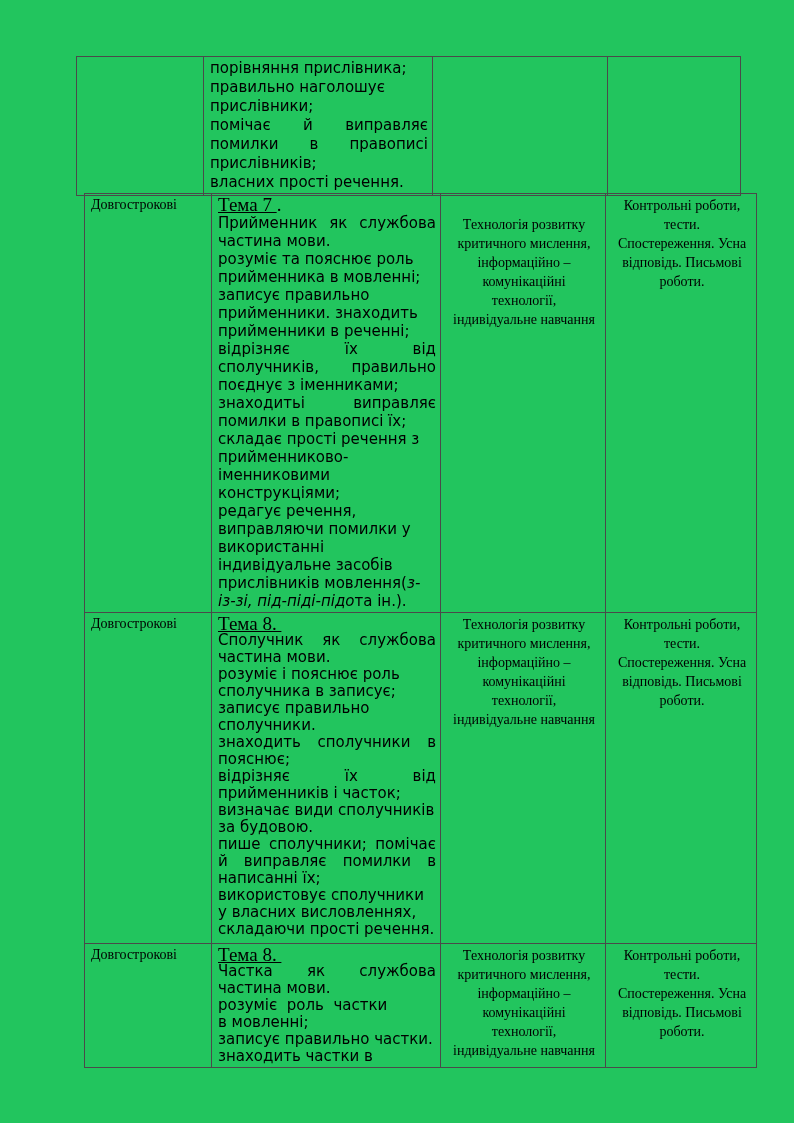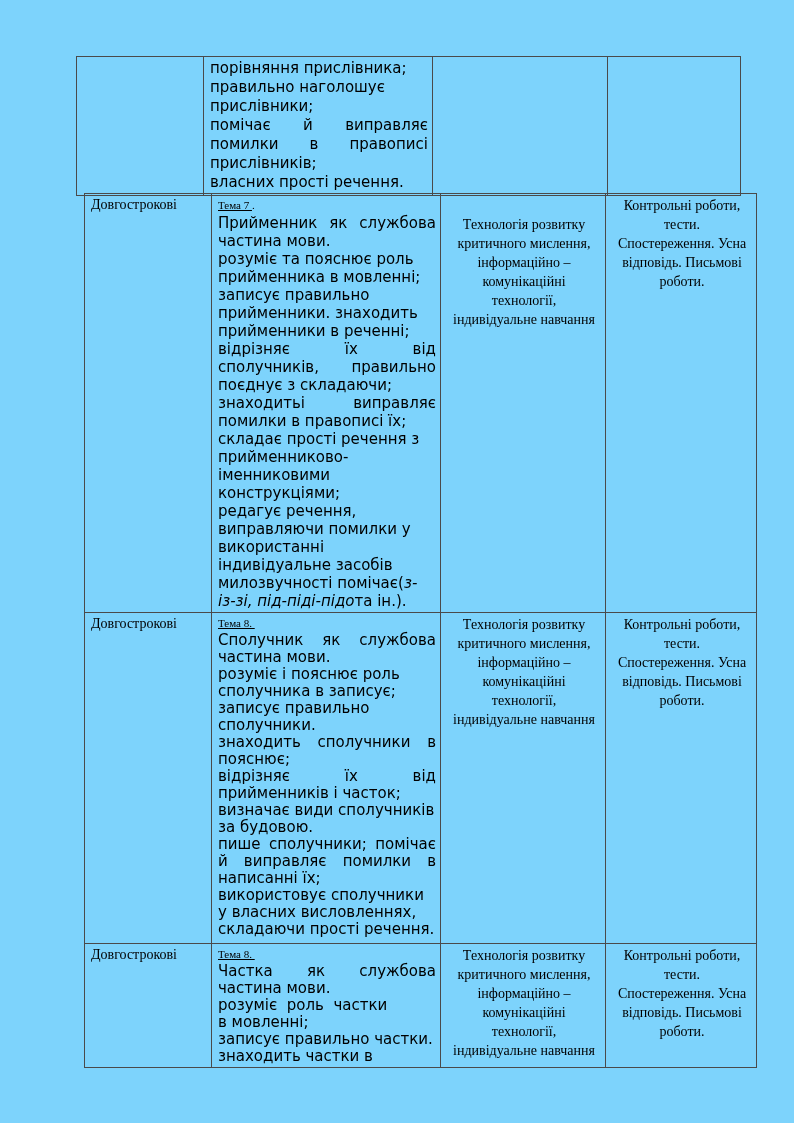--- a/index.html
+++ b/index.html
@@ -1,20 +1,20 @@
 <!DOCTYPE html>
 <html><head>
 <meta charset="utf-8">
 <style>
   html,body{margin:0;padding:0;}
   body{
     width:794px;height:1123px;background:#ffffff;position:relative;
     font-family:"Liberation Serif",serif;color:#000;
   }
-  .page{position:absolute;inset:0;background:#7dd3fc;padding-left:21px;}
+  .page{position:absolute;inset:0;background:#22c55e;padding-left:21px;}
   table{border-collapse:collapse;table-layout:fixed;}
   .tblA{position:absolute;left:76px;top:56px;}
   .tblB{position:absolute;left:84px;top:193px;}
   td{
     border:1px solid #4a4a4a;vertical-align:top;
     padding:2px 4px 2px 6px;
   }
   
   .c1{font:14px/17px "Liberation Serif",serif;}
   .c2{font:15px/19px "DejaVu Sans","Liberation Sans",sans-serif;}
@@ -23,21 +23,21 @@
   .r1 .c2{line-height:18px;}
   .r2 .c2{line-height:17px;}
   .r3 .c2{line-height:17px;}
   
   .rA td{height:134px;}
   .r1 td{height:410px;}
   .r2 td{height:326px;}
   .r3 td{height:119px;}
   .ln{white-space:pre-wrap;}
   .jl{white-space:normal;text-align:justify;text-align-last:justify;}
-  .tt{font-family:"Liberation Serif",serif;font-size:11px;}
+  .tt{font-family:"Liberation Serif",serif;font-size:19px;}
   .u{text-decoration:underline;}
   .i{font-style:italic;}
 </style>
 </head>
 <body>
 
 <div class="page">
 
   <table class="tblA">
     <colgroup>
@@ -80,32 +80,32 @@
             <div class="ln tt"><span class="u">Тема 7 </span><span class="">.</span></div>
             <div class="ln jl"><span class="">Прийменник як службова</span></div>
             <div class="ln"><span class="">частина мови.</span></div>
             <div class="ln"><span class="">розуміє та пояснює роль</span></div>
             <div class="ln"><span class="">прийменника в мовленні;</span></div>
             <div class="ln"><span class="">записує правильно</span></div>
             <div class="ln"><span class="">прийменники. знаходить</span></div>
             <div class="ln"><span class="">прийменники в реченні;</span></div>
             <div class="ln jl"><span class="">відрізняє їх від</span></div>
             <div class="ln jl"><span class="">сполучників, правильно</span></div>
-            <div class="ln"><span class="">поєднує з складаючи;</span></div>
+            <div class="ln"><span class="">поєднує з іменниками;</span></div>
             <div class="ln jl"><span class="">знаходитьі виправляє</span></div>
             <div class="ln"><span class="">помилки в правописі їх;</span></div>
             <div class="ln"><span class="">складає прості речення з</span></div>
             <div class="ln"><span class="">прийменниково-</span></div>
             <div class="ln"><span class="">іменниковими</span></div>
             <div class="ln"><span class="">конструкціями;</span></div>
             <div class="ln"><span class="">редагує речення,</span></div>
             <div class="ln"><span class="">виправляючи помилки у</span></div>
             <div class="ln"><span class="">використанні</span></div>
             <div class="ln"><span class="">індивідуальне засобів</span></div>
-            <div class="ln"><span class="">милозвучності помічає(</span><span class=" i">з-</span></div>
+            <div class="ln"><span class="">прислівників мовлення(</span><span class=" i">з-</span></div>
             <div class="ln"><span class=" i">із-зі, під-піді-підо</span><span class="">та ін.).</span></div>
           </td>
           <td class="c3">
             <div class="ln">&nbsp;</div>
             <div class="ln">Технологія розвитку</div>
             <div class="ln">критичного мислення,</div>
             <div class="ln">інформаційно –</div>
             <div class="ln">комунікаційні</div>
             <div class="ln">технології,</div>
             <div class="ln">індивідуальне навчання</div>

